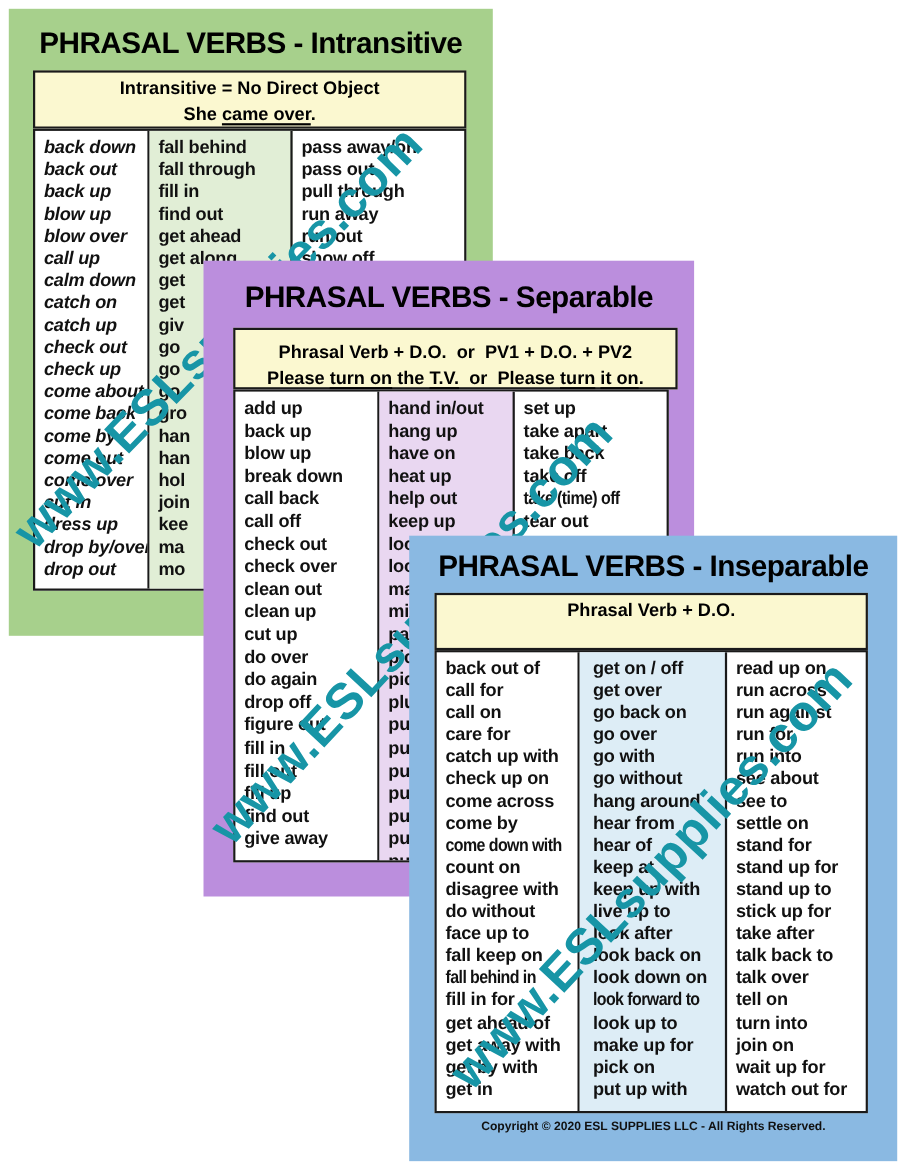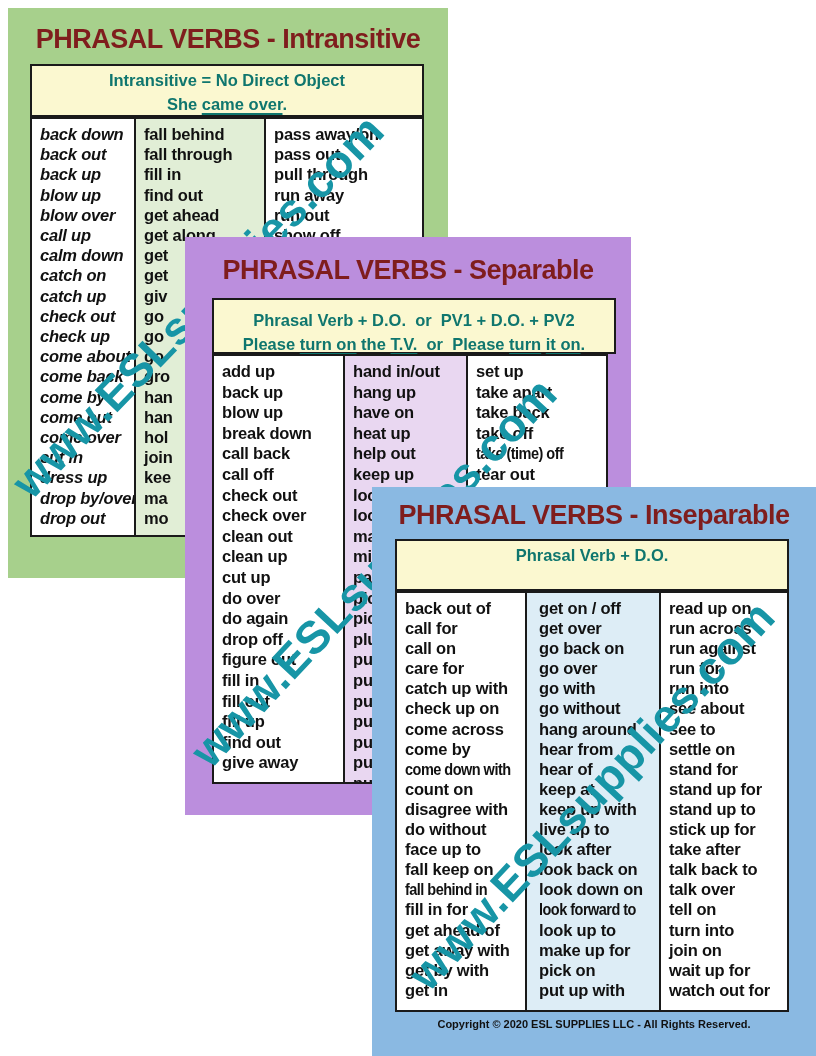--- a/index.html
+++ b/index.html
@@ -4,28 +4,28 @@
 <style>
   html,body{margin:0;padding:0;background:#ffffff;}
   #stage{
     position:relative;width:816px;height:1056px;background:#ffffff;
     font-family:"Liberation Sans","DejaVu Sans",sans-serif;
     overflow:hidden;color:#111;
   }
   .card{position:absolute;overflow:hidden;}
   .card-title{
     position:absolute;left:0;right:0;text-align:center;
-    font-weight:bold;font-size:27px;letter-spacing:-0.5px;color:#7f1d1d;
+    font-weight:bold;font-size:27px;letter-spacing:-0.5px;color:#000000;
   }
   .rule-box{
     position:absolute;background:#fbf8d0;border:2px solid #1a1a1a;
     box-sizing:border-box;text-align:center;
   }
   .rule-line{
-    font-weight:bold;font-size:16.5px;line-height:24px;color:#0f766e;
+    font-weight:bold;font-size:16.5px;line-height:24px;color:#000000;
   }
   .rule-line span{white-space:pre-wrap;}
   .rule-line .u{
     text-decoration:underline;text-decoration-thickness:2px;text-underline-offset:3px;
   }
   .verb-table{
     position:absolute;background:#ffffff;border:2px solid #1a1a1a;
     box-sizing:border-box;display:flex;flex-direction:row;align-items:stretch;
   }
   .verb-col{

